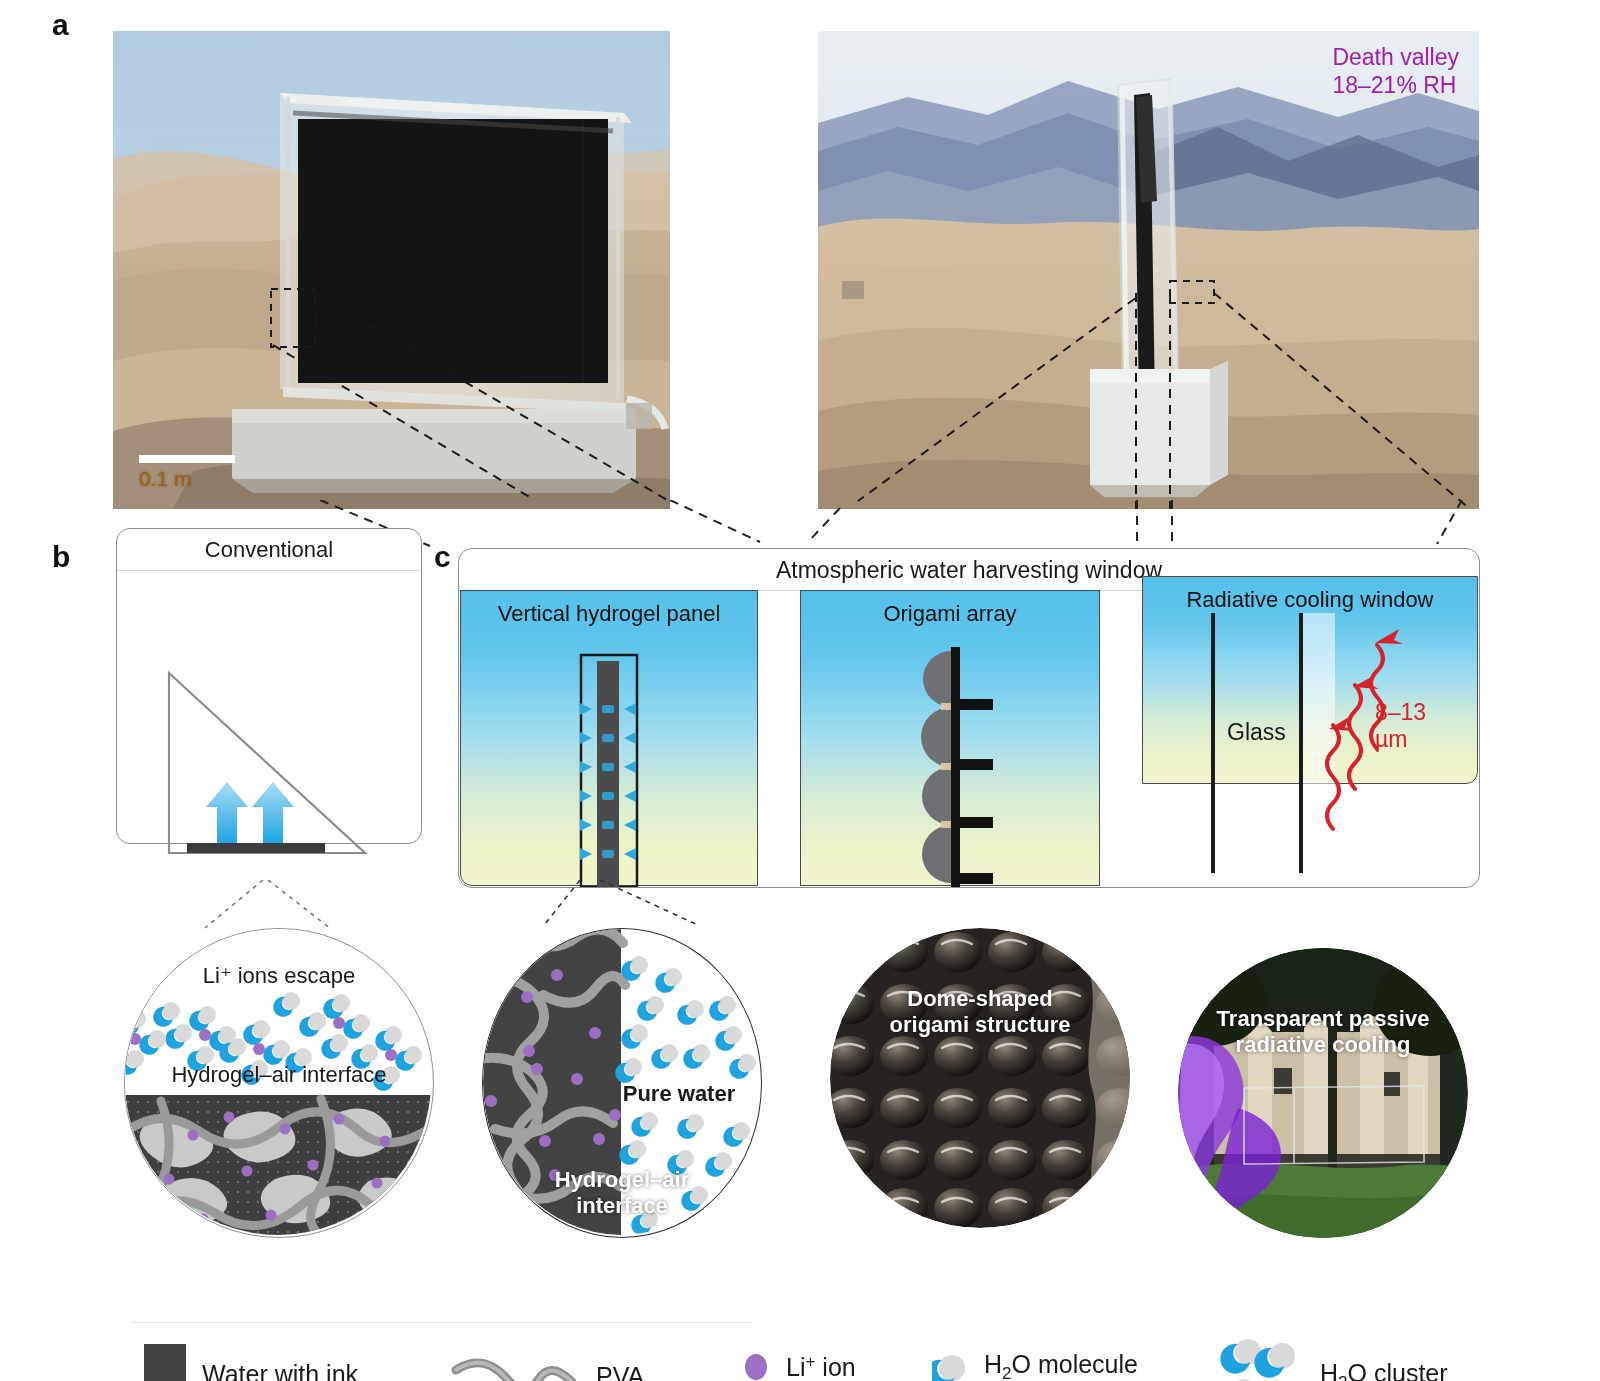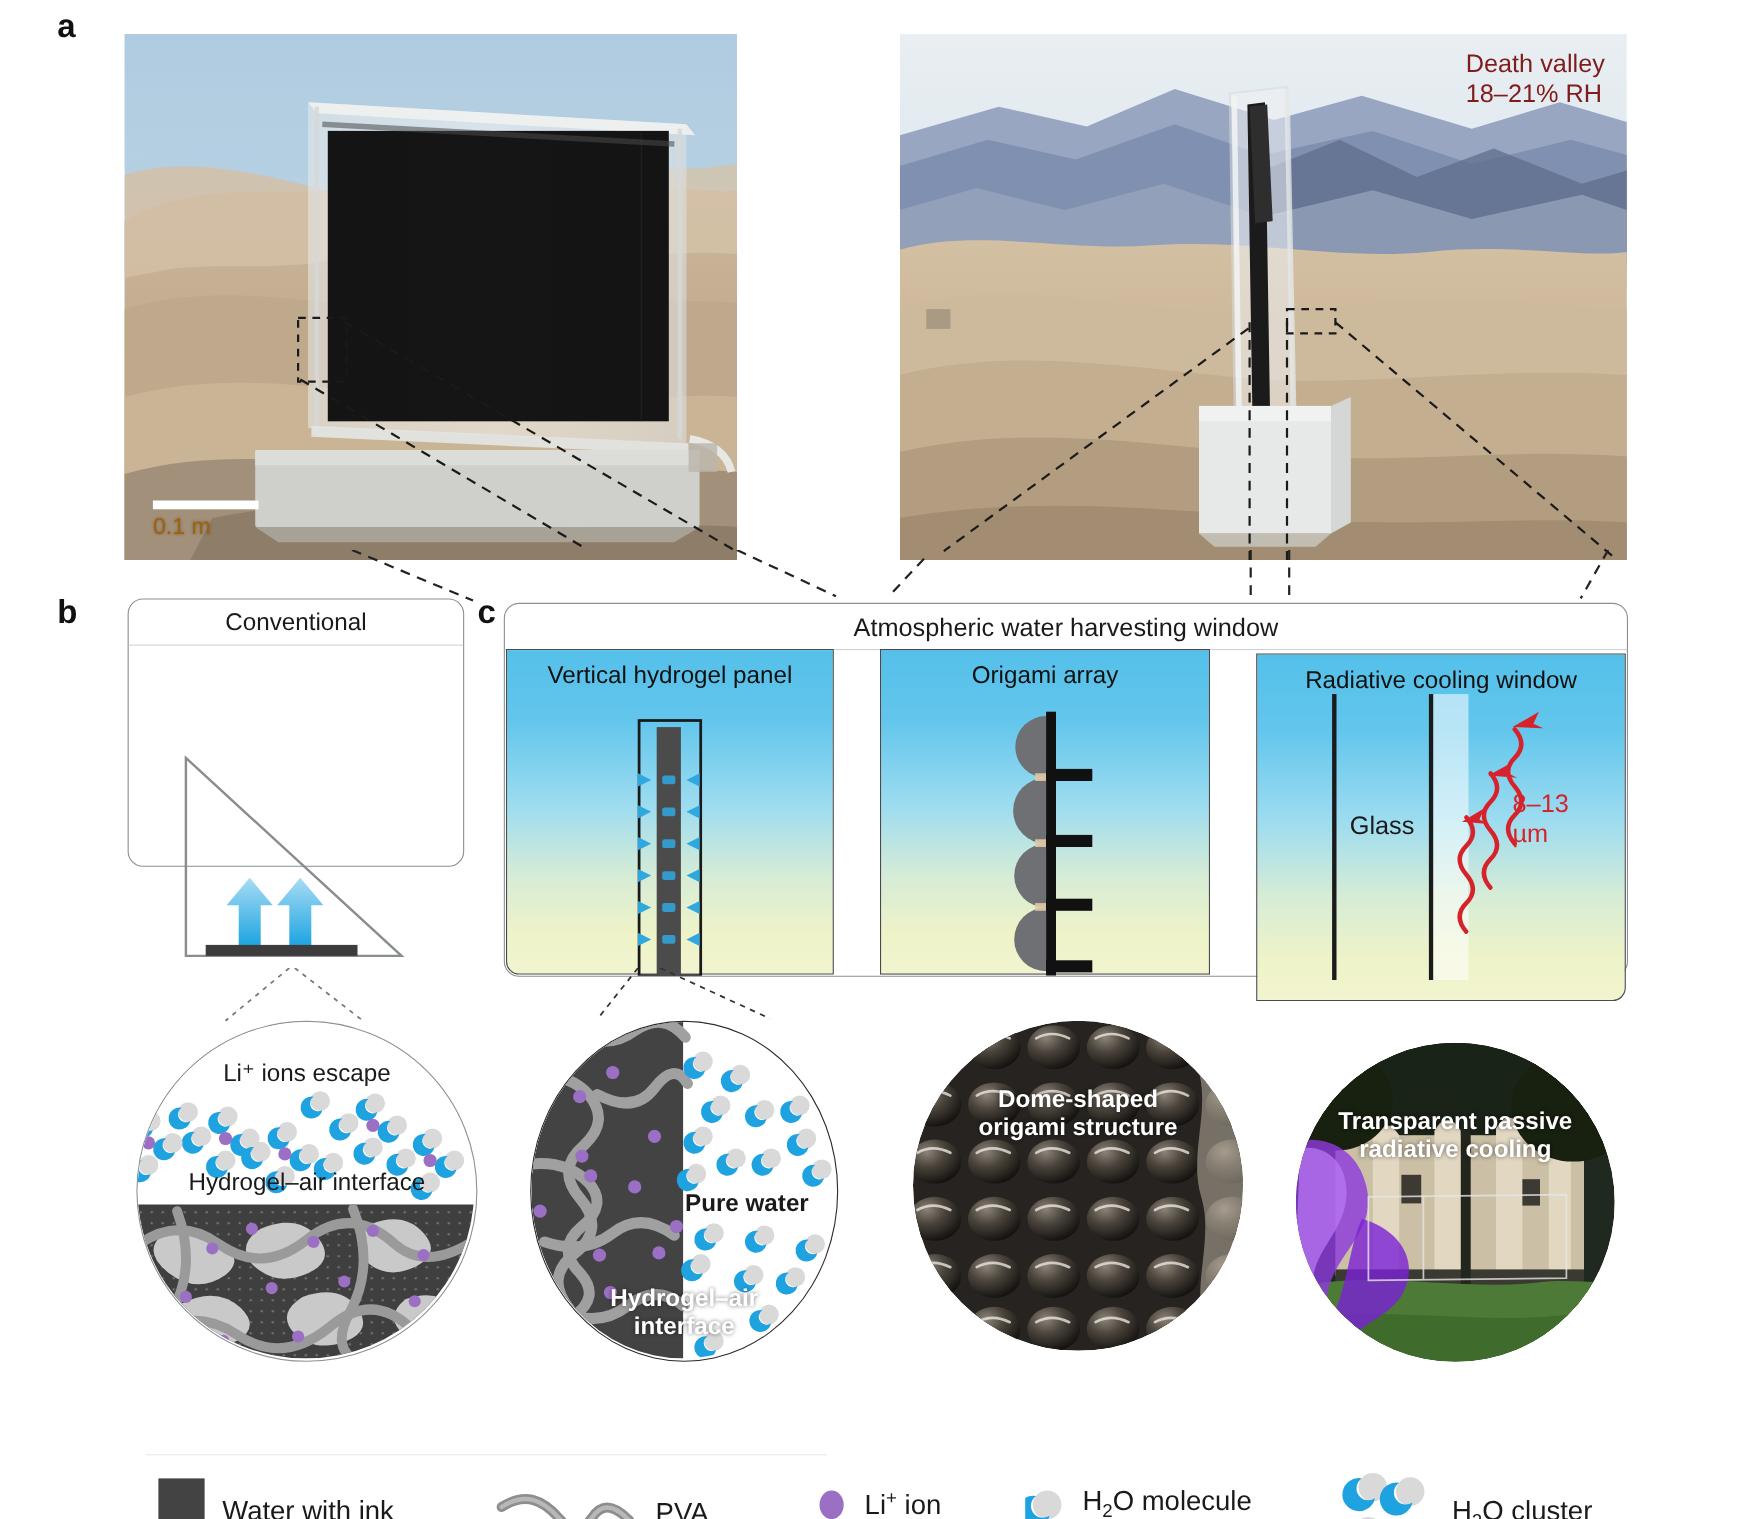--- a/index.html
+++ b/index.html
@@ -11,21 +11,21 @@
   
   .panel-letter{font-weight:bold;font-size:30px;color:#111;letter-spacing:-.5px;}
 
   
   .photo{position:absolute;overflow:hidden;}
   .photo svg{display:block;}
 
   .scalebar-wrap{position:absolute;left:26px;bottom:18px;}
   .scalebar{width:96px;height:8px;background:#fff;}
   .scalebar-label{color:#a16207;font-size:21px;margin-top:4px;text-shadow:0 0 3px rgba(0,0,0,.35);}
-  .photo-note{position:absolute;right:20px;top:12px;text-align:left;font-size:23px;line-height:1.22;color:#7f1d1d;}
+  .photo-note{position:absolute;right:20px;top:12px;text-align:left;font-size:23px;line-height:1.22;color:#a21caf;}
 
   
   .box{position:absolute;border:1.6px solid #8b8f93;border-radius:14px;background:#fff;box-sizing:border-box;}
   .box-title{position:absolute;left:0;right:0;top:0;height:42px;line-height:42px;text-align:center;
              font-size:22px;border-bottom:1.2px solid #cfd2d4;box-sizing:border-box;}
   .box-title.big{font-size:23px;}
 
   .sub-caption{text-align:center;font-size:22px;}
 
   
@@ -178,21 +178,21 @@
     <path d="M320 0 L430 46" stroke="#222" stroke-width="2" stroke-dasharray="9 7" fill="none"></path>
     <path d="M670 0 L760 42" stroke="#222" stroke-width="2" stroke-dasharray="9 7" fill="none"></path>
     <path d="M840 8 L808 42" stroke="#222" stroke-width="2" stroke-dasharray="9 7" fill="none"></path>
     <path d="M1137 0 L1137 44" stroke="#222" stroke-width="2" stroke-dasharray="9 7" fill="none"></path>
     <path d="M1172 0 L1172 44" stroke="#222" stroke-width="2" stroke-dasharray="9 7" fill="none"></path>
     <path d="M1462 0 L1437 44" stroke="#222" stroke-width="2" stroke-dasharray="9 7" fill="none"></path>
   </svg>
 
   <div class="abs panel-letter" style="left:52px;top:540px;">b</div>
 
-  <div class="box" style="left:116px;top:544px;width:306px;height:244px;">
+  <div class="box" style="left:116px;top:528px;width:306px;height:316px;">
     <div class="box-title">Conventional</div>
     <svg class="abs" style="left:0;top:118px;width:306px;height:220px;">
       <defs>
         <linearGradient id="arrG" x1="0" y1="1" x2="0" y2="0">
           <stop offset="0" stop-color="#1aa3e0"></stop>
             <stop offset="100%" stop-color="#a8dcf4"></stop>
         </linearGradient>
       </defs>
       <path d="M52 26 L248 206 L52 206 Z" fill="none" stroke="#8a8d90" stroke-width="2.2"></path>
       <g fill="url(#arrG)">
@@ -264,21 +264,21 @@
         <rect x="140" y="230" width="14" height="7"></rect>
       </g>
       <rect x="150" y="56" width="9" height="240" fill="#111"></rect>
       <rect x="150" y="108" width="42" height="11" fill="#111"></rect>
       <rect x="150" y="168" width="42" height="11" fill="#111"></rect>
       <rect x="150" y="226" width="42" height="11" fill="#111"></rect>
       <rect x="150" y="282" width="42" height="11" fill="#111"></rect>
     </svg>
   </div>
 
-  <div class="skypanel" style="left:1142px;top:594px;width:336px;height:316px;border-bottom-right-radius:12px;">
+  <div class="skypanel" style="left:1142px;top:576px;width:336px;height:208px;border-bottom-right-radius:12px;">
     <div class="sub-caption">Radiative cooling window</div>
     <svg class="abs" style="left:0;top:0;width:336px;height:296px;">
       <rect x="68" y="36" width="4" height="260" fill="#1b1b1b"></rect>
       <rect x="156" y="36" width="4" height="260" fill="#1b1b1b"></rect>
       <rect x="160" y="36" width="32" height="260" fill="#ffffff" opacity=".55"></rect>
       <g stroke="#d6232b" stroke-width="4" fill="none" stroke-linecap="round">
         <path d="M190 252 q-12 -14 0 -26 q12 -12 0 -26 q-12 -14 0 -26 q12 -12 0 -26"></path>
         <path d="M212 212 q-12 -14 0 -26 q12 -12 0 -26 q-12 -14 0 -26 q12 -12 0 -26"></path>
         <path d="M234 172 q-12 -14 0 -26 q12 -12 0 -26 q-12 -14 0 -26 q12 -12 0 -26"></path>
       </g>

